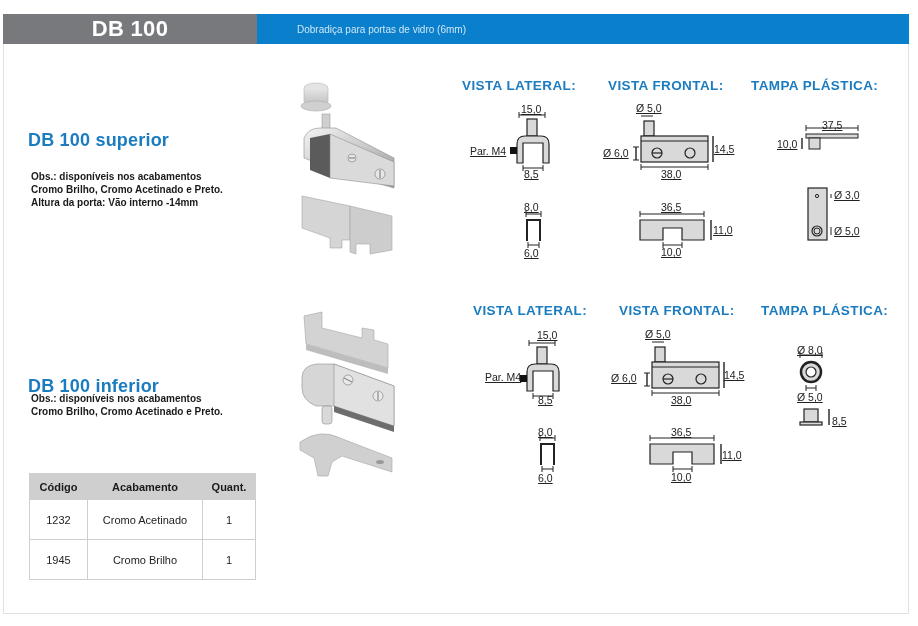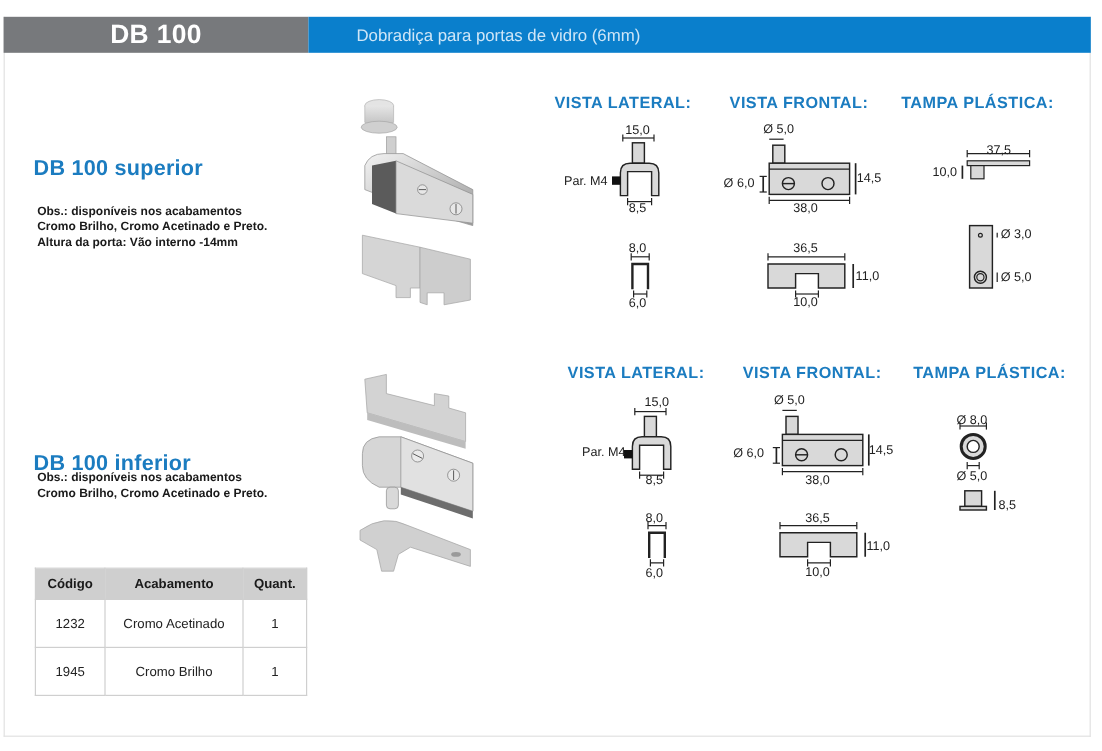--- a/index.html
+++ b/index.html
@@ -3,28 +3,28 @@
 <meta charset="utf-8">
 <style>
   * { box-sizing: border-box; margin: 0; padding: 0; }
   html, body { width: 918px; height: 626px; background: #ffffff; overflow: hidden; }
   body { font-family: "Liberation Sans", "DejaVu Sans", sans-serif; color: #1a1a1a; position: relative; }
 
   .page-frame { position: absolute; left: 3px; top: 14px; width: 906px; height: 600px; border: 1px solid #e2e2e2; border-top: none; }
 
   .header { position: absolute; left: 3px; top: 14px; width: 906px; height: 38px; display: flex; }
   .header-model { width: 254px; height: 30px; background: #77797c; color: #ffffff; font-size: 22px; font-weight: bold; display: flex; align-items: center; justify-content: center; letter-spacing: 0.3px; }
-  .header-desc { flex: 1; height: 30px; background: #0a7fcc; color: #cfe6f7; font-size: 14px; display: flex; align-items: center; padding-left: 40px; font-weight: normal; }
+  .header-desc { flex: 1; height: 30px; background: #0a7fcc; color: #cfe6f7; font-size: 10px; display: flex; align-items: center; padding-left: 40px; font-weight: normal; }
 
   .section-title { position: absolute; color: #1b7cc0; font-weight: bold; font-size: 18px; letter-spacing: 0.2px; }
   .obs { position: absolute; font-size: 10px; font-weight: bold; color: #1a1a1a; line-height: 13px; }
 
   .view-heading { position: absolute; color: #1b7cc0; font-weight: bold; font-size: 13.5px; letter-spacing: 0.4px; white-space: nowrap; }
 
-  .dim { position: absolute; font-size: 10.5px; color: #222; white-space: nowrap; line-height: 1; }
+  .dim { position: absolute; font-size: 10.5px; color: #222; white-space: nowrap; line-height: 1; text-decoration: underline; }
 
   .drawing { position: absolute; overflow: visible; }
 
   table.spec { position: absolute; left: 29px; top: 473px; width: 227px; border-collapse: collapse; font-size: 11px; }
   table.spec th { background: #cfcfcf; font-weight: bold; height: 26px; border: 1px solid #cfcfcf; color: #1a1a1a; }
   table.spec td { height: 40px; text-align: center; border: 1px solid #cfcfcf; color: #222; }
 
   .photo { position: absolute; }
 </style>
 </head>

